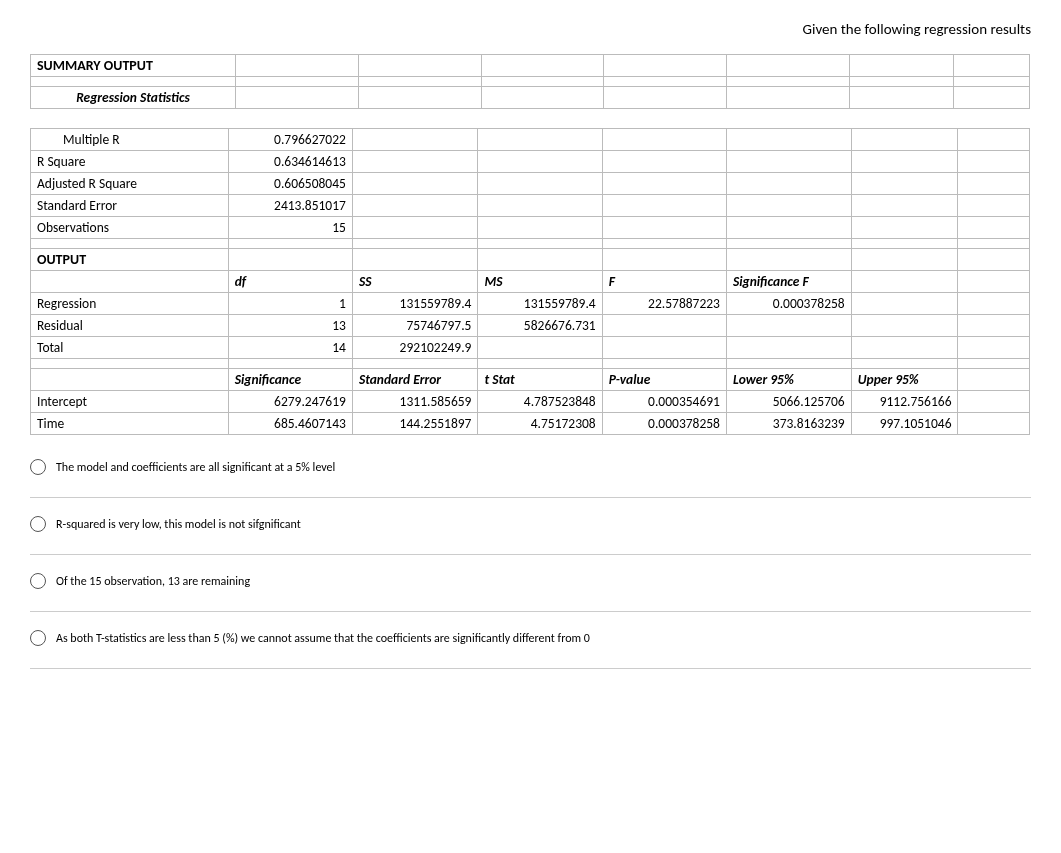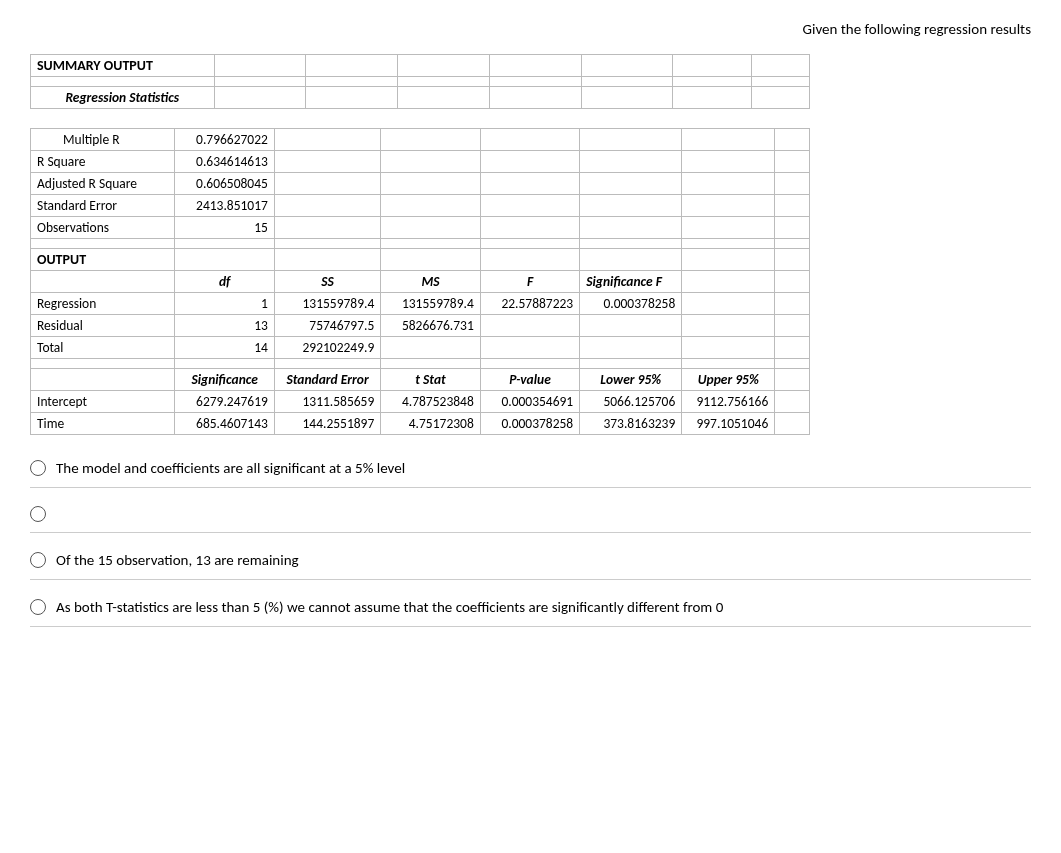--- a/index.html
+++ b/index.html
@@ -14,21 +14,21 @@
     }
 
     .intro-text {
       font-size: 15px;
       margin-bottom: 16px;
       text-align: right;
     }
 
     .summary-table {
       border-collapse: collapse;
-      width: 780px;
+      width: 1000px;
       margin-bottom: 20px;
     }
 
     .summary-table td {
       border: 1px solid #bbb;
       padding: 2px 6px;
       font-size: 13.5px;
       white-space: nowrap;
     }
 
@@ -38,41 +38,41 @@
       font-size: 14px;
     }
 
     .num-cell {
       text-align: right;
     }
 
     .col-label {
       font-style: italic;
       font-weight: bold;
-      text-align: center;
+      text-align: left;
     }
 
     .empty-row td {
       height: 10px;
     }
 
     .options-section {
       margin-top: 24px;
       display: flex;
       flex-direction: column;
       gap: 18px;
     }
 
     .option-row {
       display: flex;
       align-items: center;
       gap: 10px;
-      padding-bottom: 10px;
+      padding-bottom: 22px;
       border-bottom: 1px solid #ccc;
-      font-size: 15px;
+      font-size: 12px;
     }
 
     .radio-circle {
       width: 16px;
       height: 16px;
       border-radius: 50%;
       border: 1.5px solid #555;
       display: inline-block;
       flex-shrink: 0;
       background: #fff;
@@ -286,20 +286,21 @@
 </tbody>
   </table>
 
 <div class="options-section">
   <div class="option-row">
     <span class="radio-circle"></span>
     <span>The model and coefficients are all significant at a 5% level</span>
   </div>
   <div class="option-row">
     <span class="radio-circle"></span>
+    <span>R-squared is very low, this model is not sifgnificant</span>
   </div>
   <div class="option-row">
     <span class="radio-circle"></span>
     <span>Of the 15 observation, 13 are remaining</span>
   </div>
   <div class="option-row">
     <span class="radio-circle"></span>
     <span>As both T-statistics are less than 5 (%) we cannot assume that the coefficients are significantly different from 0</span>
   </div>
 </div>

